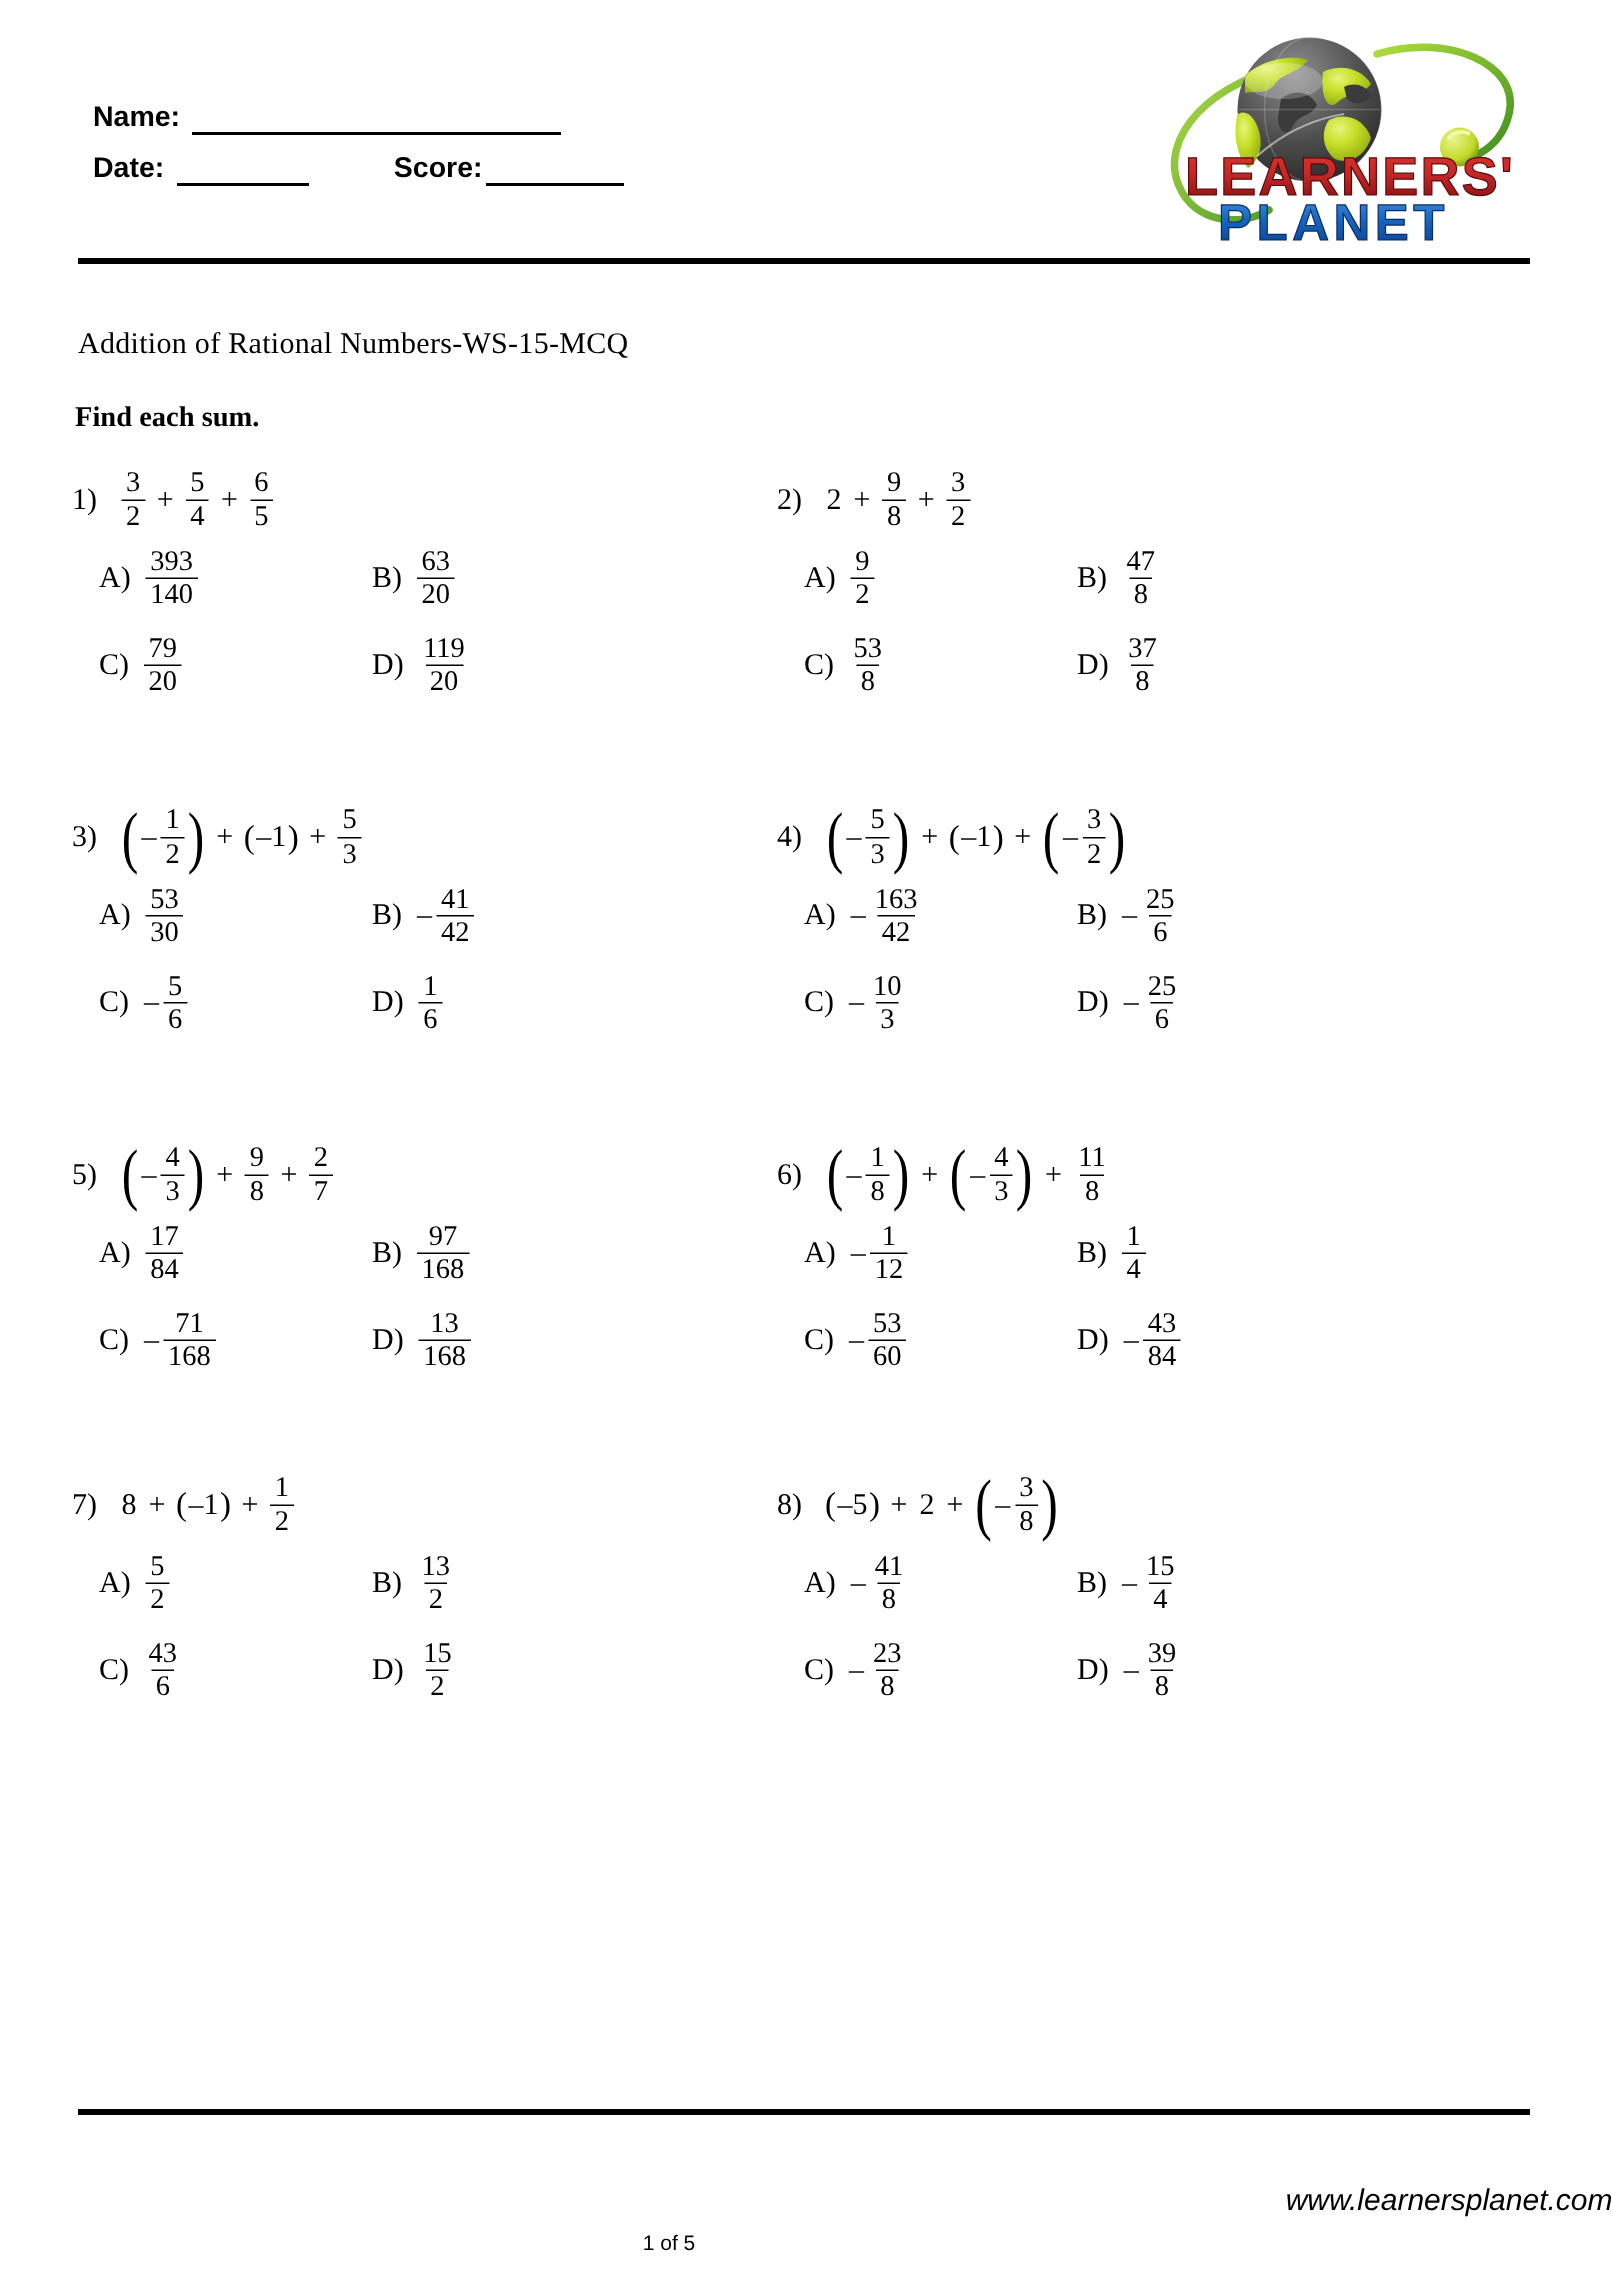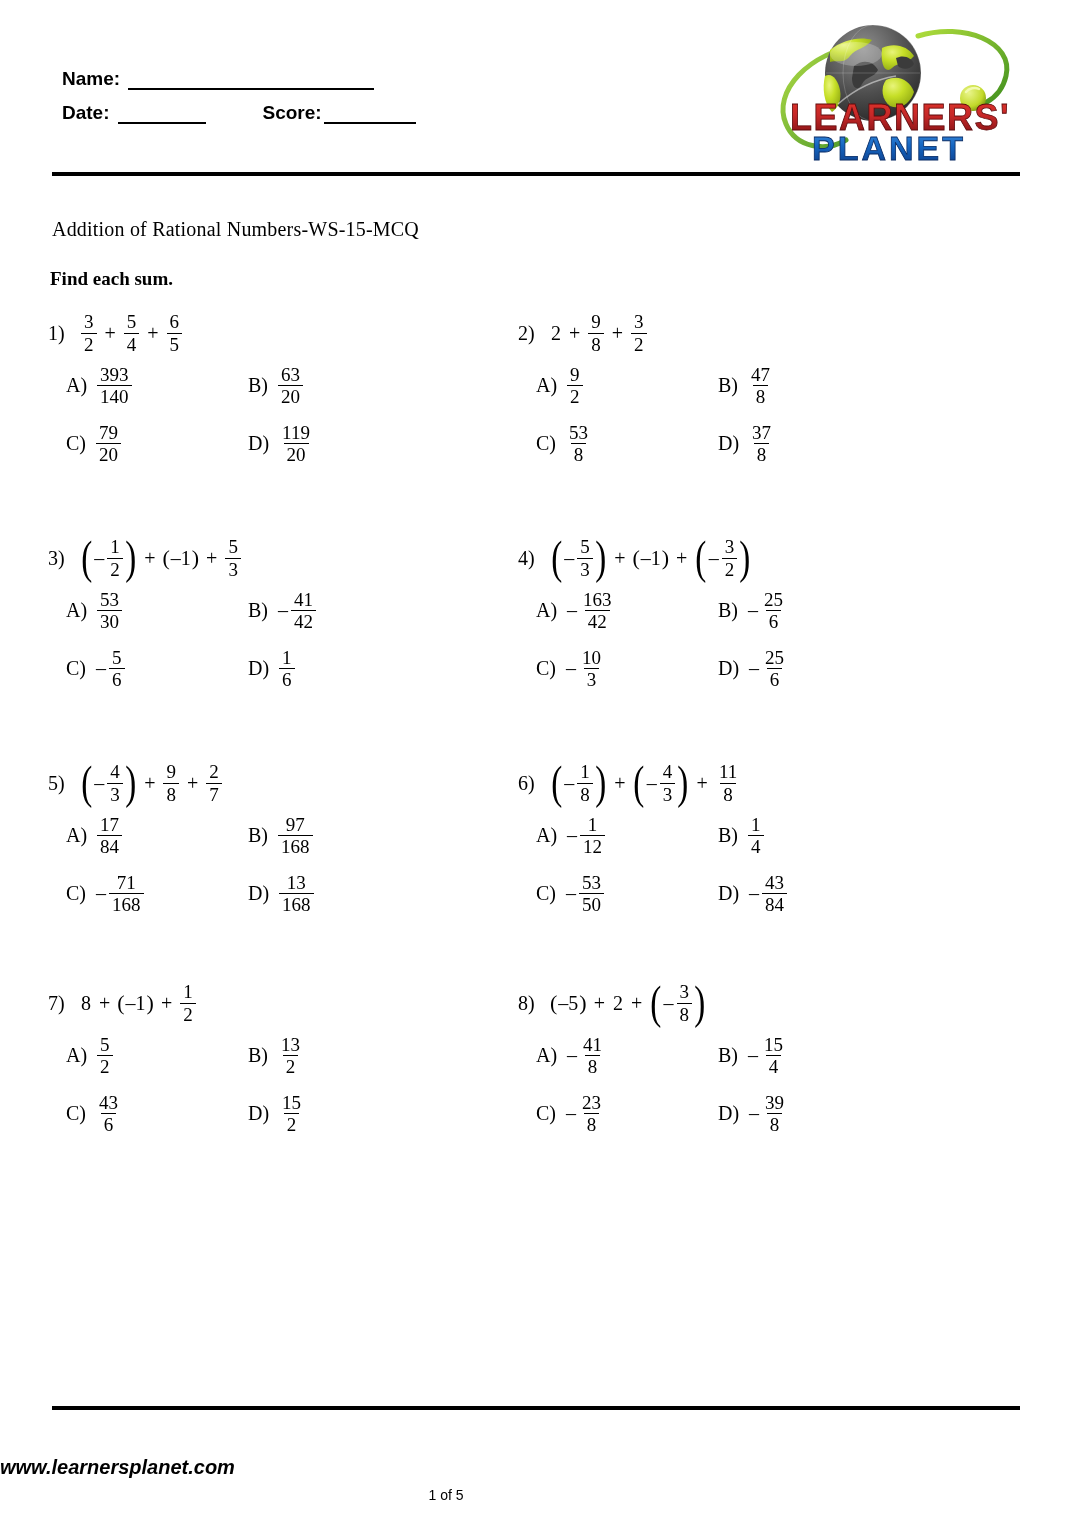--- a/index.html
+++ b/index.html
@@ -206,24 +206,24 @@
   }
   .opt.colA { left: 18px; }
   .opt.colB { left: 200px; }
 
   
   .footer-url {
     position: absolute;
     left: 0;
     top: 1456px;
     width: 1075px;
-    text-align: left;
+    text-align: right;
     font-family: "Liberation Sans", "DejaVu Sans", sans-serif;
     font-style: italic;
-    font-weight: bold;
+    font-weight: normal;
     font-size: 20px;
   }
   .footer-page {
     position: absolute;
     left: 0;
     top: 1487px;
     width: 892px;
     text-align: center;
     font-family: "Liberation Sans", "DejaVu Sans", sans-serif;
     font-size: 14px;
@@ -667,21 +667,21 @@
                 <span class="den">4</span>
               </span>
             </div>
           </div>
           <div class="optrow">
             <div class="opt colA">
               <span class="lbl">C)</span>
               <span class="neg">–</span>
               <span class="frac">
                 <span class="num">53</span>
-                <span class="den">50</span>
+                <span class="den">60</span>
               </span>
             </div>
             <div class="opt colB">
               <span class="lbl">D)</span>
               <span class="neg">–</span>
               <span class="frac">
                 <span class="num">43</span>
                 <span class="den">84</span>
               </span>
             </div>

